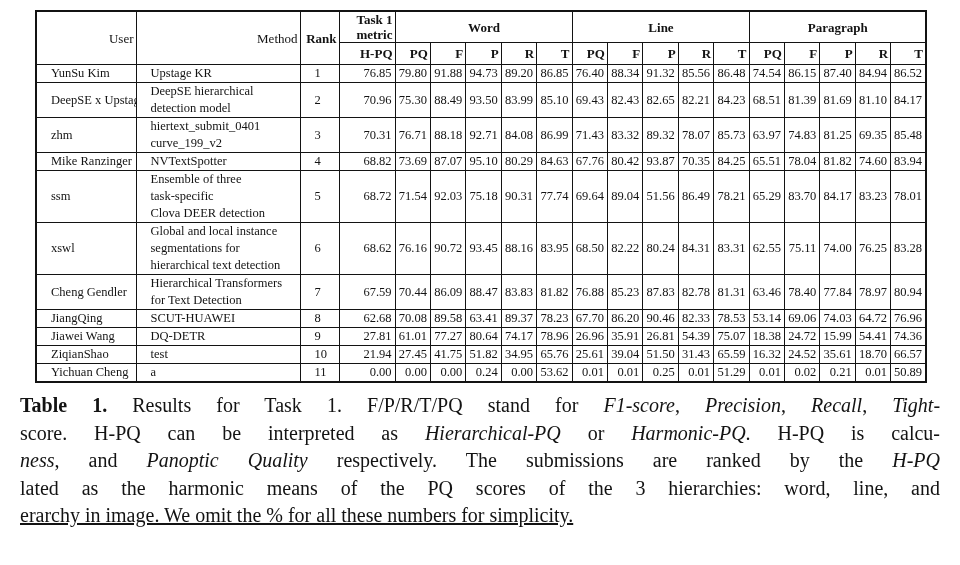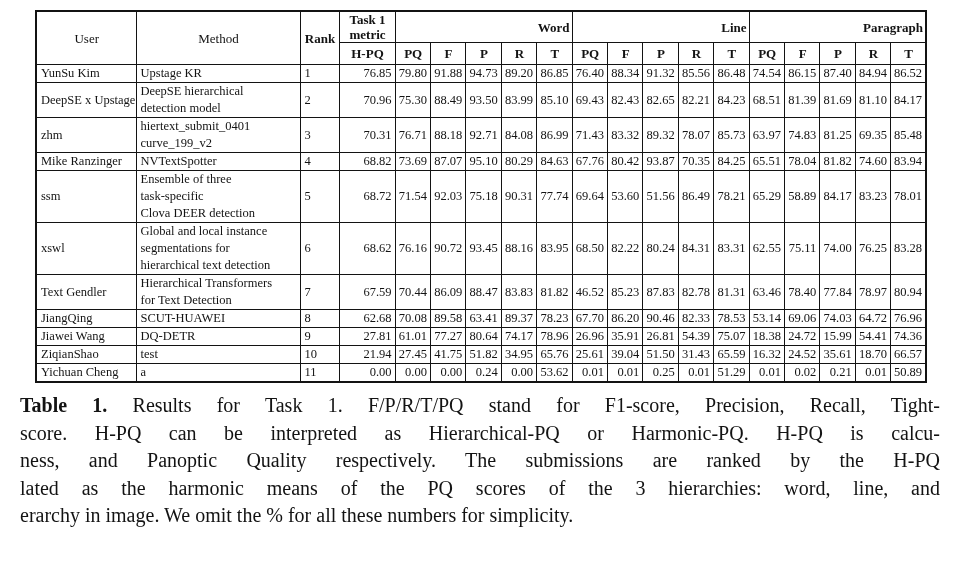--- a/index.html
+++ b/index.html
@@ -18,52 +18,53 @@
   }
   th,td{
     border:1px solid #131313;
     overflow:hidden;
     vertical-align:middle;
     white-space:nowrap;
   }
   th{
     font-size:13px;
     font-weight:bold;
-    text-align:center;
+    text-align:right;
     padding:0 2px 0 3px;
     line-height:15px;
   }
   th.plain{font-weight:normal;}
-  th.grp{text-align:right;height:30px;}
+  th.grp{text-align:center;height:30px;}
   th.task1 div{line-height:15px;}
   th.sub{height:21px;line-height:19px;}
   td{
     font-size:12.5px;
     line-height:17px;
     padding:0 2px;
   }
-  td.left{text-align:left;padding-left:4px;}
+  td.left{text-align:left;padding-left:14px;}
   td.method{white-space:pre-line;}
   td.num{text-align:right;padding-right:3px;}
   
   .caption{
     width:920px;
     margin:9px 0 0 20px;
     font-size:20px;
     line-height:27.5px;
   }
   .cap-line{
     text-align:justify;
     text-align-last:justify;
   }
   .cap-line.last{
     text-align-last:left;
+    text-decoration:underline;
   }
   .seg-bold{font-weight:bold;margin-top:12px;}
-  .seg-italic{}
+  .seg-italic{font-style:italic;}
 </style>
 </head>
 <body>
 
 <table class="results">
   <colgroup>
     <col style="width:100px">
     <col style="width:164px">
     <col style="width:39px">
     <col style="width:56px">
@@ -194,26 +195,26 @@
 task-specific
 Clova DEER detection</td>
         <td class="left">5</td>
         <td class="num">68.72</td>
         <td class="num">71.54</td>
         <td class="num">92.03</td>
         <td class="num">75.18</td>
         <td class="num">90.31</td>
         <td class="num">77.74</td>
         <td class="num">69.64</td>
-        <td class="num">53.60</td>
+        <td class="num">89.04</td>
         <td class="num">51.56</td>
         <td class="num">86.49</td>
         <td class="num">78.21</td>
         <td class="num">65.29</td>
-        <td class="num">58.89</td>
+        <td class="num">83.70</td>
         <td class="num">84.17</td>
         <td class="num">83.23</td>
         <td class="num">78.01</td>
       </tr>
       <tr>
         <td class="left">xswl</td>
         <td class="left method">Global and local instance
 segmentations for
 hierarchical text detection</td>
         <td class="left">6</td>
@@ -228,31 +229,31 @@
         <td class="num">80.24</td>
         <td class="num">84.31</td>
         <td class="num">83.31</td>
         <td class="num">62.55</td>
         <td class="num">75.11</td>
         <td class="num">74.00</td>
         <td class="num">76.25</td>
         <td class="num">83.28</td>
       </tr>
       <tr>
-        <td class="left">Text Gendler</td>
+        <td class="left">Cheng Gendler</td>
         <td class="left method">Hierarchical Transformers
 for Text Detection</td>
         <td class="left">7</td>
         <td class="num">67.59</td>
         <td class="num">70.44</td>
         <td class="num">86.09</td>
         <td class="num">88.47</td>
         <td class="num">83.83</td>
         <td class="num">81.82</td>
-        <td class="num">46.52</td>
+        <td class="num">76.88</td>
         <td class="num">85.23</td>
         <td class="num">87.83</td>
         <td class="num">82.78</td>
         <td class="num">81.31</td>
         <td class="num">63.46</td>
         <td class="num">78.40</td>
         <td class="num">77.84</td>
         <td class="num">78.97</td>
         <td class="num">80.94</td>
       </tr>

